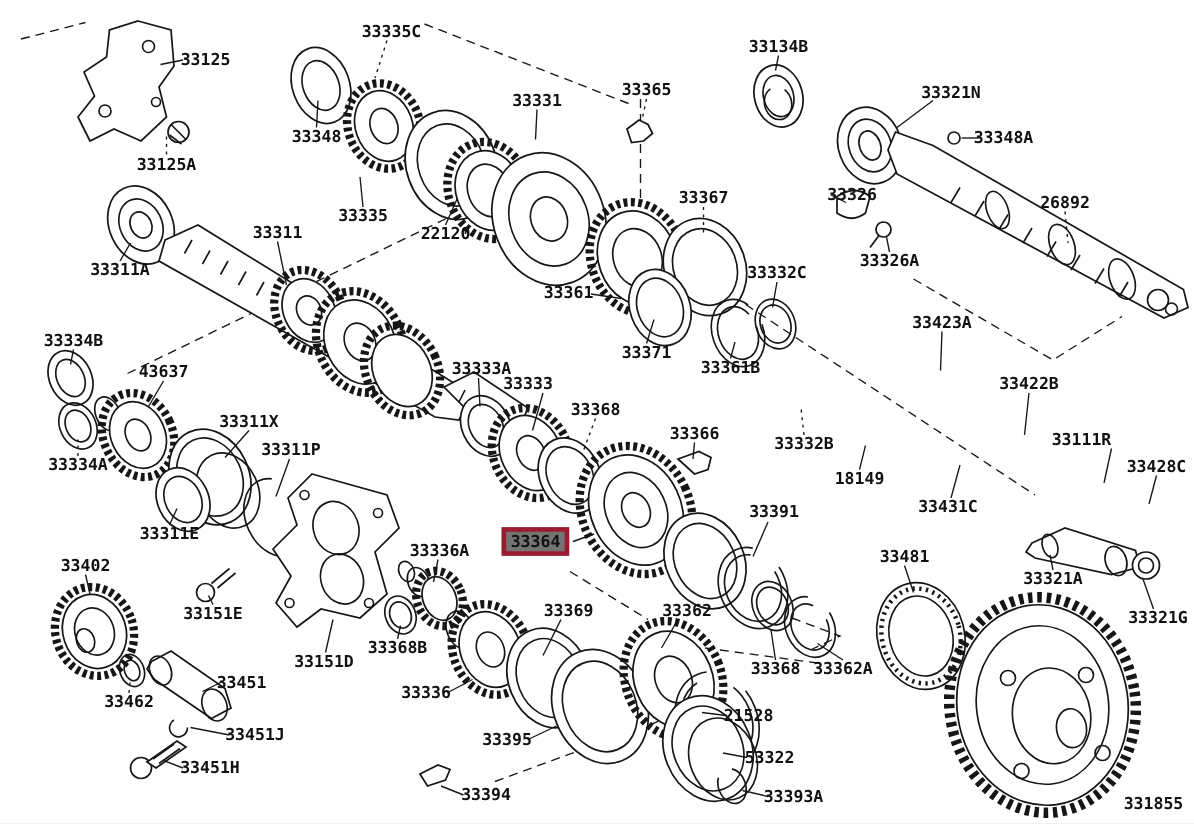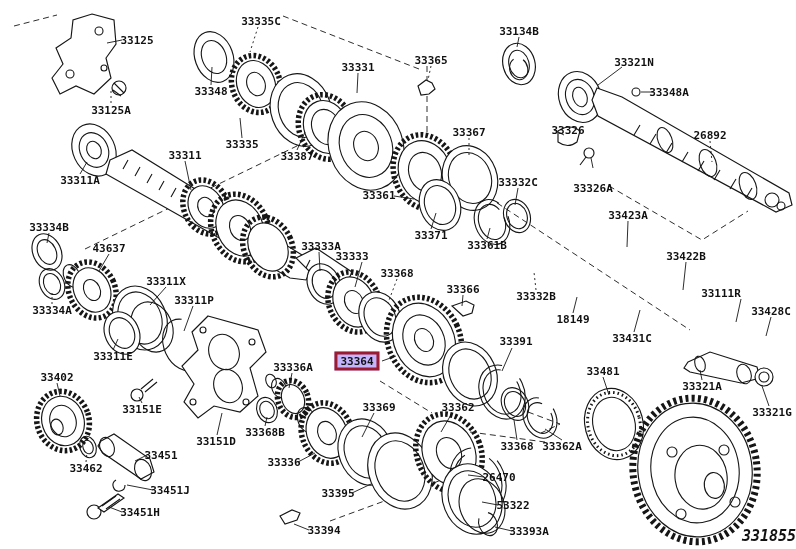--- a/index.html
+++ b/index.html
@@ -13,22 +13,22 @@
   .teeth{fill:none;stroke:#161616;stroke-width:5.5;stroke-dasharray:2.6 2.3;}
   .hatch{fill:none;stroke:#161616;stroke-width:3;stroke-dasharray:1.5 3;}
   .dash{fill:none;stroke:#161616;stroke-width:0.9;stroke-dasharray:6 4;}
   .lead{stroke:#161616;stroke-width:0.9;}
   .dot{stroke:#161616;stroke-width:0.9;stroke-dasharray:2 3;}
   .lbl{
     position:absolute;transform:translate(-50%,-50%);
     font-weight:700;font-size:11px;line-height:1;color:#111;
     white-space:nowrap;letter-spacing:0;cursor:pointer;
   }
-  .hl{border:3px solid var(--hl,#9b1b31);padding:1px 3px;background:#c4b5fd;}
-  .code{font-size:15px;cursor:default;font-style:italic;}
+  .hl{border:3px solid var(--hl,#9b1b31);padding:1px 3px;background:#737373;}
+  .code{font-size:11px;cursor:default;}
 </style>
 </head>
 <body>
 
 <div class="stage">
 
 <svg width="796" height="549" viewBox="0 0 796 549">
 
   <g>
     <path class="dash" d="M14,26 L57,15"></path>
@@ -418,23 +418,23 @@
 <div class="lbl" style="left:111px;top:110px">33125A</div>
 <div class="lbl" style="left:261px;top:21px">33335C</div>
 <div class="lbl" style="left:211px;top:91px">33348</div>
 <div class="lbl" style="left:358px;top:67px">33331</div>
 <div class="lbl" style="left:431px;top:60px">33365</div>
 <div class="lbl" style="left:519px;top:31px">33134B</div>
 <div class="lbl" style="left:634px;top:62px">33321N</div>
 <div class="lbl" style="left:669px;top:92px">33348A</div>
 <div class="lbl" style="left:710px;top:135px">26892</div>
 <div class="lbl" style="left:568px;top:130px">33326</div>
-<div class="lbl" style="left:593px;top:188px">33326A</div>
+<div class="lbl" style="left:593px;top:174px">33326A</div>
 <div class="lbl" style="left:242px;top:144px">33335</div>
-<div class="lbl" style="left:297px;top:156px">33387</div>
+<div class="lbl" style="left:297px;top:156px">22120</div>
 <div class="lbl" style="left:469px;top:132px">33367</div>
 <div class="lbl" style="left:185px;top:155px">33311</div>
 <div class="lbl" style="left:80px;top:180px">33311A</div>
 <div class="lbl" style="left:379px;top:195px">33361</div>
 <div class="lbl" style="left:518px;top:182px">33332C</div>
 <div class="lbl" style="left:431px;top:235px">33371</div>
 <div class="lbl" style="left:487px;top:245px">33361B</div>
 <div class="lbl" style="left:49px;top:227px">33334B</div>
 <div class="lbl" style="left:109px;top:248px">43637</div>
 <div class="lbl" style="left:628px;top:215px">33423A</div>
@@ -463,21 +463,21 @@
 <div class="lbl" style="left:603px;top:371px">33481</div>
 <div class="lbl" style="left:702px;top:386px">33321A</div>
 <div class="lbl" style="left:772px;top:412px">33321G</div>
 <div class="lbl" style="left:86px;top:468px">33462</div>
 <div class="lbl" style="left:161px;top:455px">33451</div>
 <div class="lbl" style="left:170px;top:490px">33451J</div>
 <div class="lbl" style="left:140px;top:512px">33451H</div>
 <div class="lbl" style="left:265px;top:432px">33368B</div>
 <div class="lbl" style="left:284px;top:462px">33336</div>
 <div class="lbl" style="left:338px;top:493px">33395</div>
-<div class="lbl" style="left:499px;top:477px">26470</div>
+<div class="lbl" style="left:499px;top:477px">21528</div>
 <div class="lbl" style="left:513px;top:505px">53322</div>
 <div class="lbl" style="left:324px;top:530px">33394</div>
 <div class="lbl" style="left:529px;top:531px">33393A</div>
 <div class="lbl" style="left:517px;top:446px">33368</div>
 <div class="lbl" style="left:562px;top:446px">33362A</div>
 
 <div class="lbl code" style="left:769px;top:536px">331855</div>
 
 </div>
 

